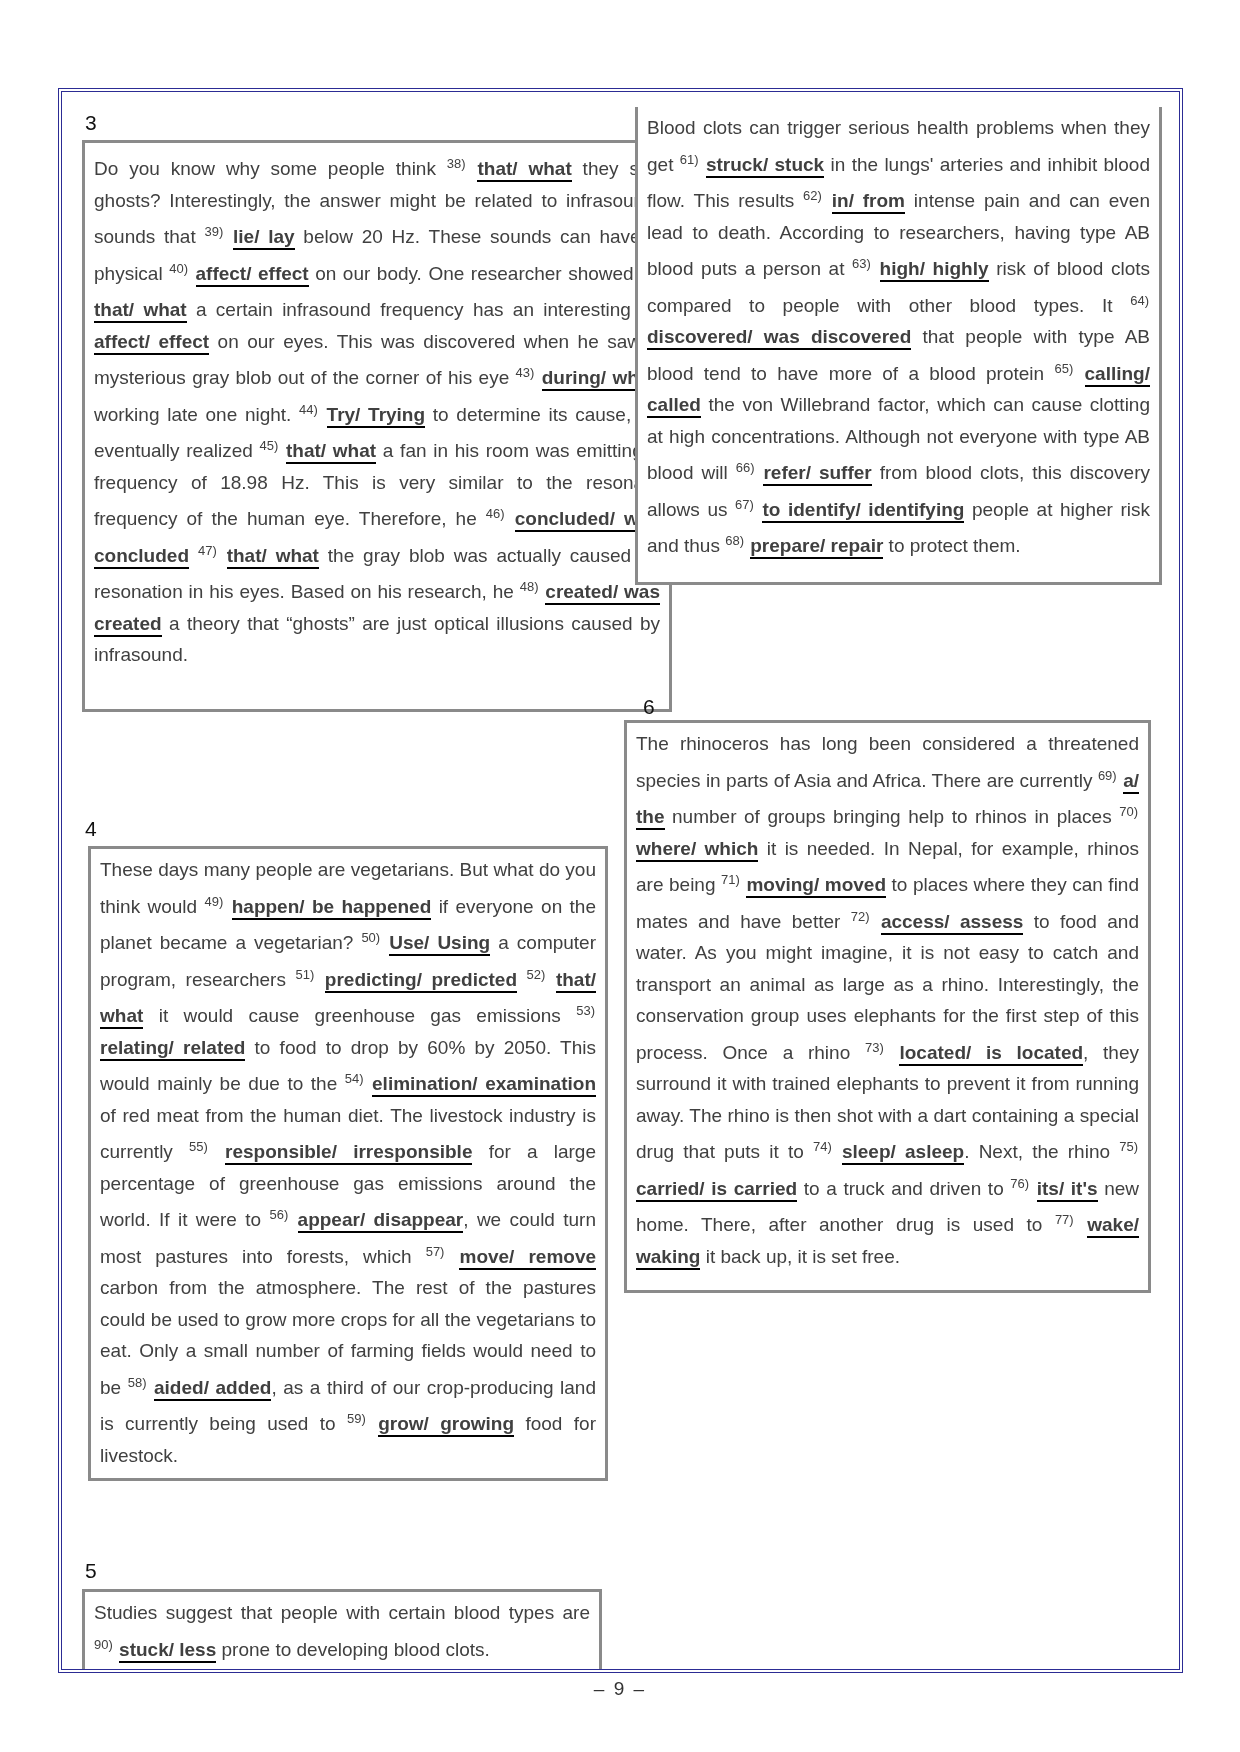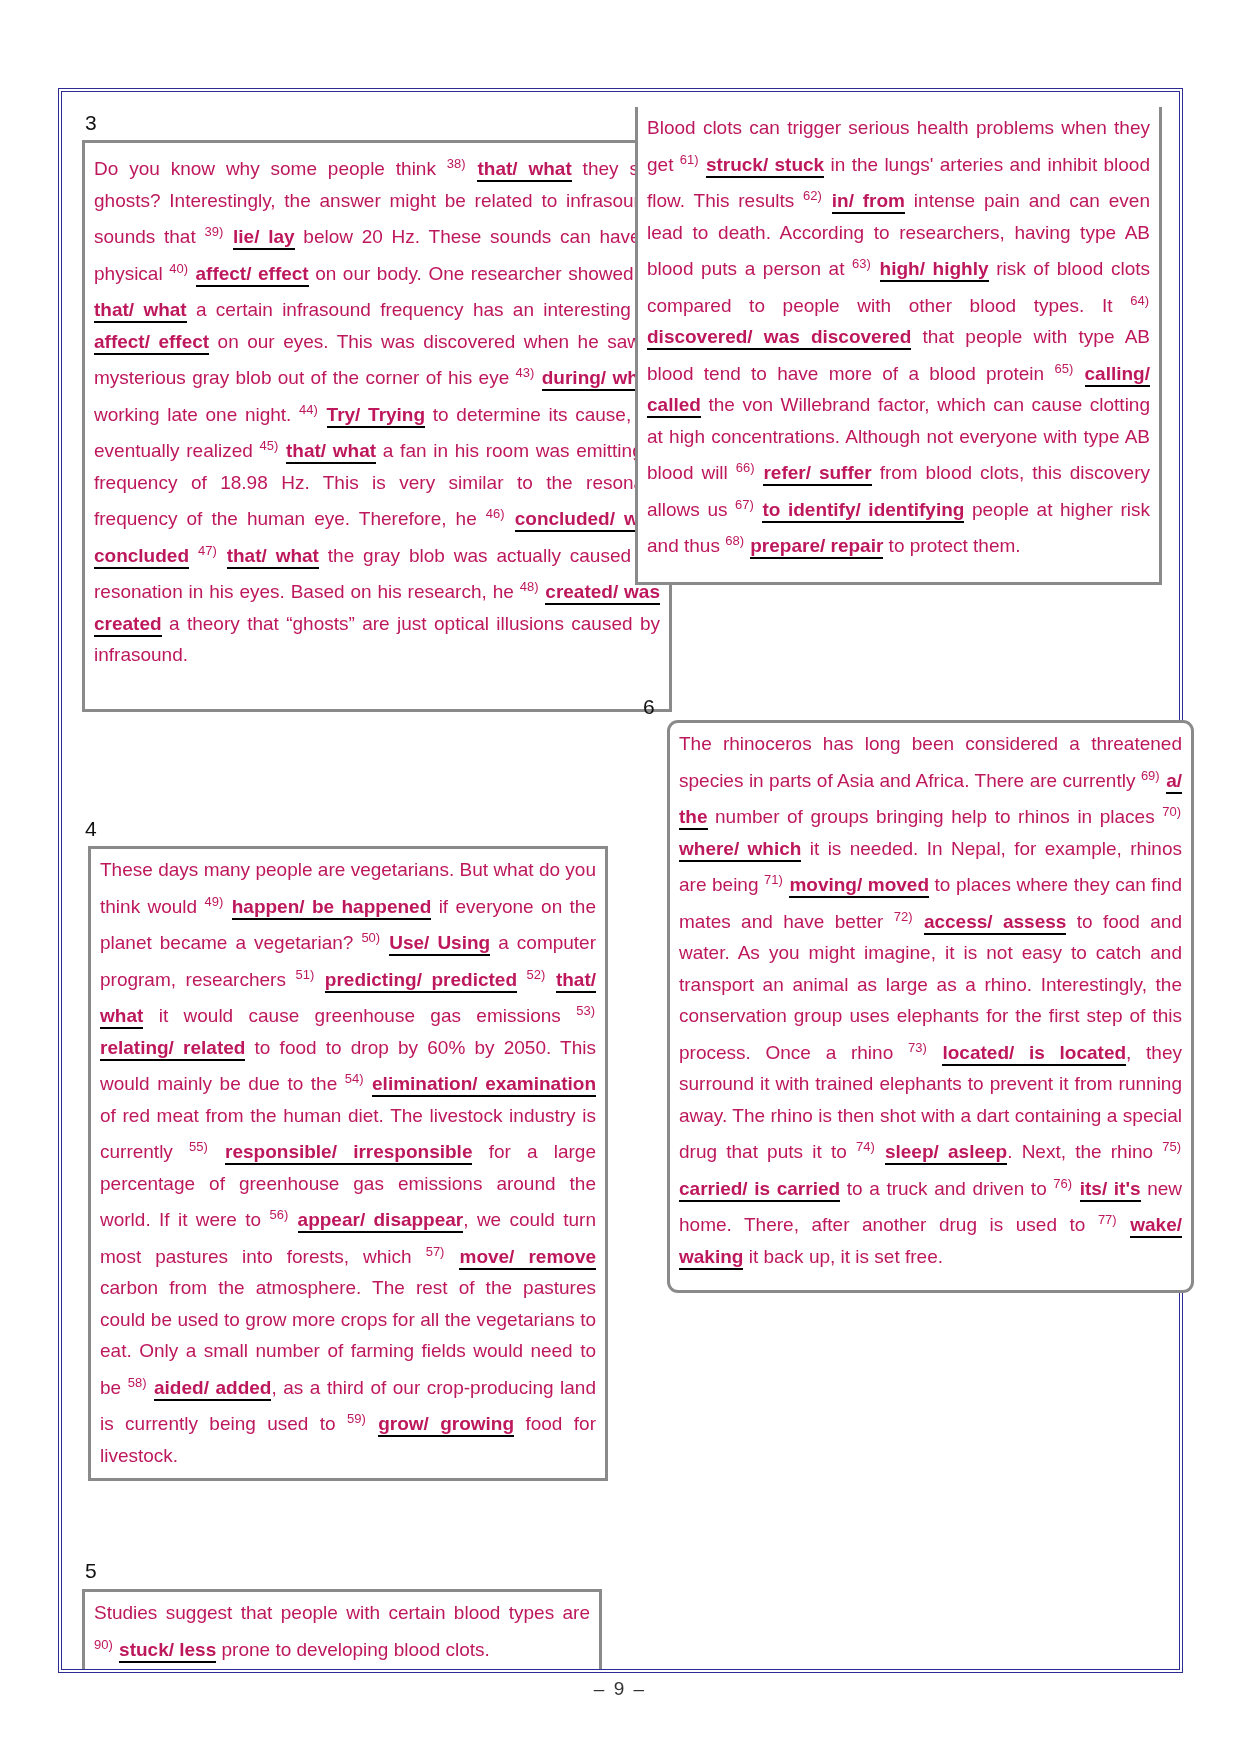--- a/index.html
+++ b/index.html
@@ -15,39 +15,39 @@
   .plabel{
     position:absolute;font-size:21px;line-height:26px;color:#111;
   }
   .pbox{
     position:absolute;box-sizing:border-box;border:3px solid #8a8a8a;
     background:#ffffff;
   }
   .ptext{
     margin:0;padding:5px 9px 7px 9px;
     font-size:19px;line-height:31.5px;text-align:justify;
-    color:#be185d;
+    color:#404040;
   }
   .qnum{
     font-size:13px;vertical-align:7px;letter-spacing:0;
     padding-right:1px;
   }
   .choice{
     font-weight:bold;border-bottom:2px solid #000;padding-bottom:1px;
   }
   
   .p3-label{left:85px;top:110px;}
   .p3-box{left:82px;top:140px;width:590px;min-height:572px;}
   .p4-label{left:85px;top:816px;}
   .p4-box{left:88px;top:846px;width:520px;min-height:601px;}
   .p5-label{left:85px;top:1558px;}
   .p5-box{left:82px;top:1589px;width:520px;height:80px;border-bottom:none;overflow:hidden;}
   .p5c-box{left:635px;top:107px;width:527px;min-height:478px;border-top:none;}
   .p6-label{left:643px;top:694px;}
-  .p6-box{left:667px;top:720px;width:527px;min-height:573px;border-radius:11px;}
+  .p6-box{left:624px;top:720px;width:527px;min-height:573px;}
   .pageno{
     position:absolute;left:0;top:1678px;width:1240px;text-align:center;
     font-size:19px;color:#333;letter-spacing:2px;
   }
 </style>
 </head>
 <body>
 
 <div class="page-frame"></div>
 

